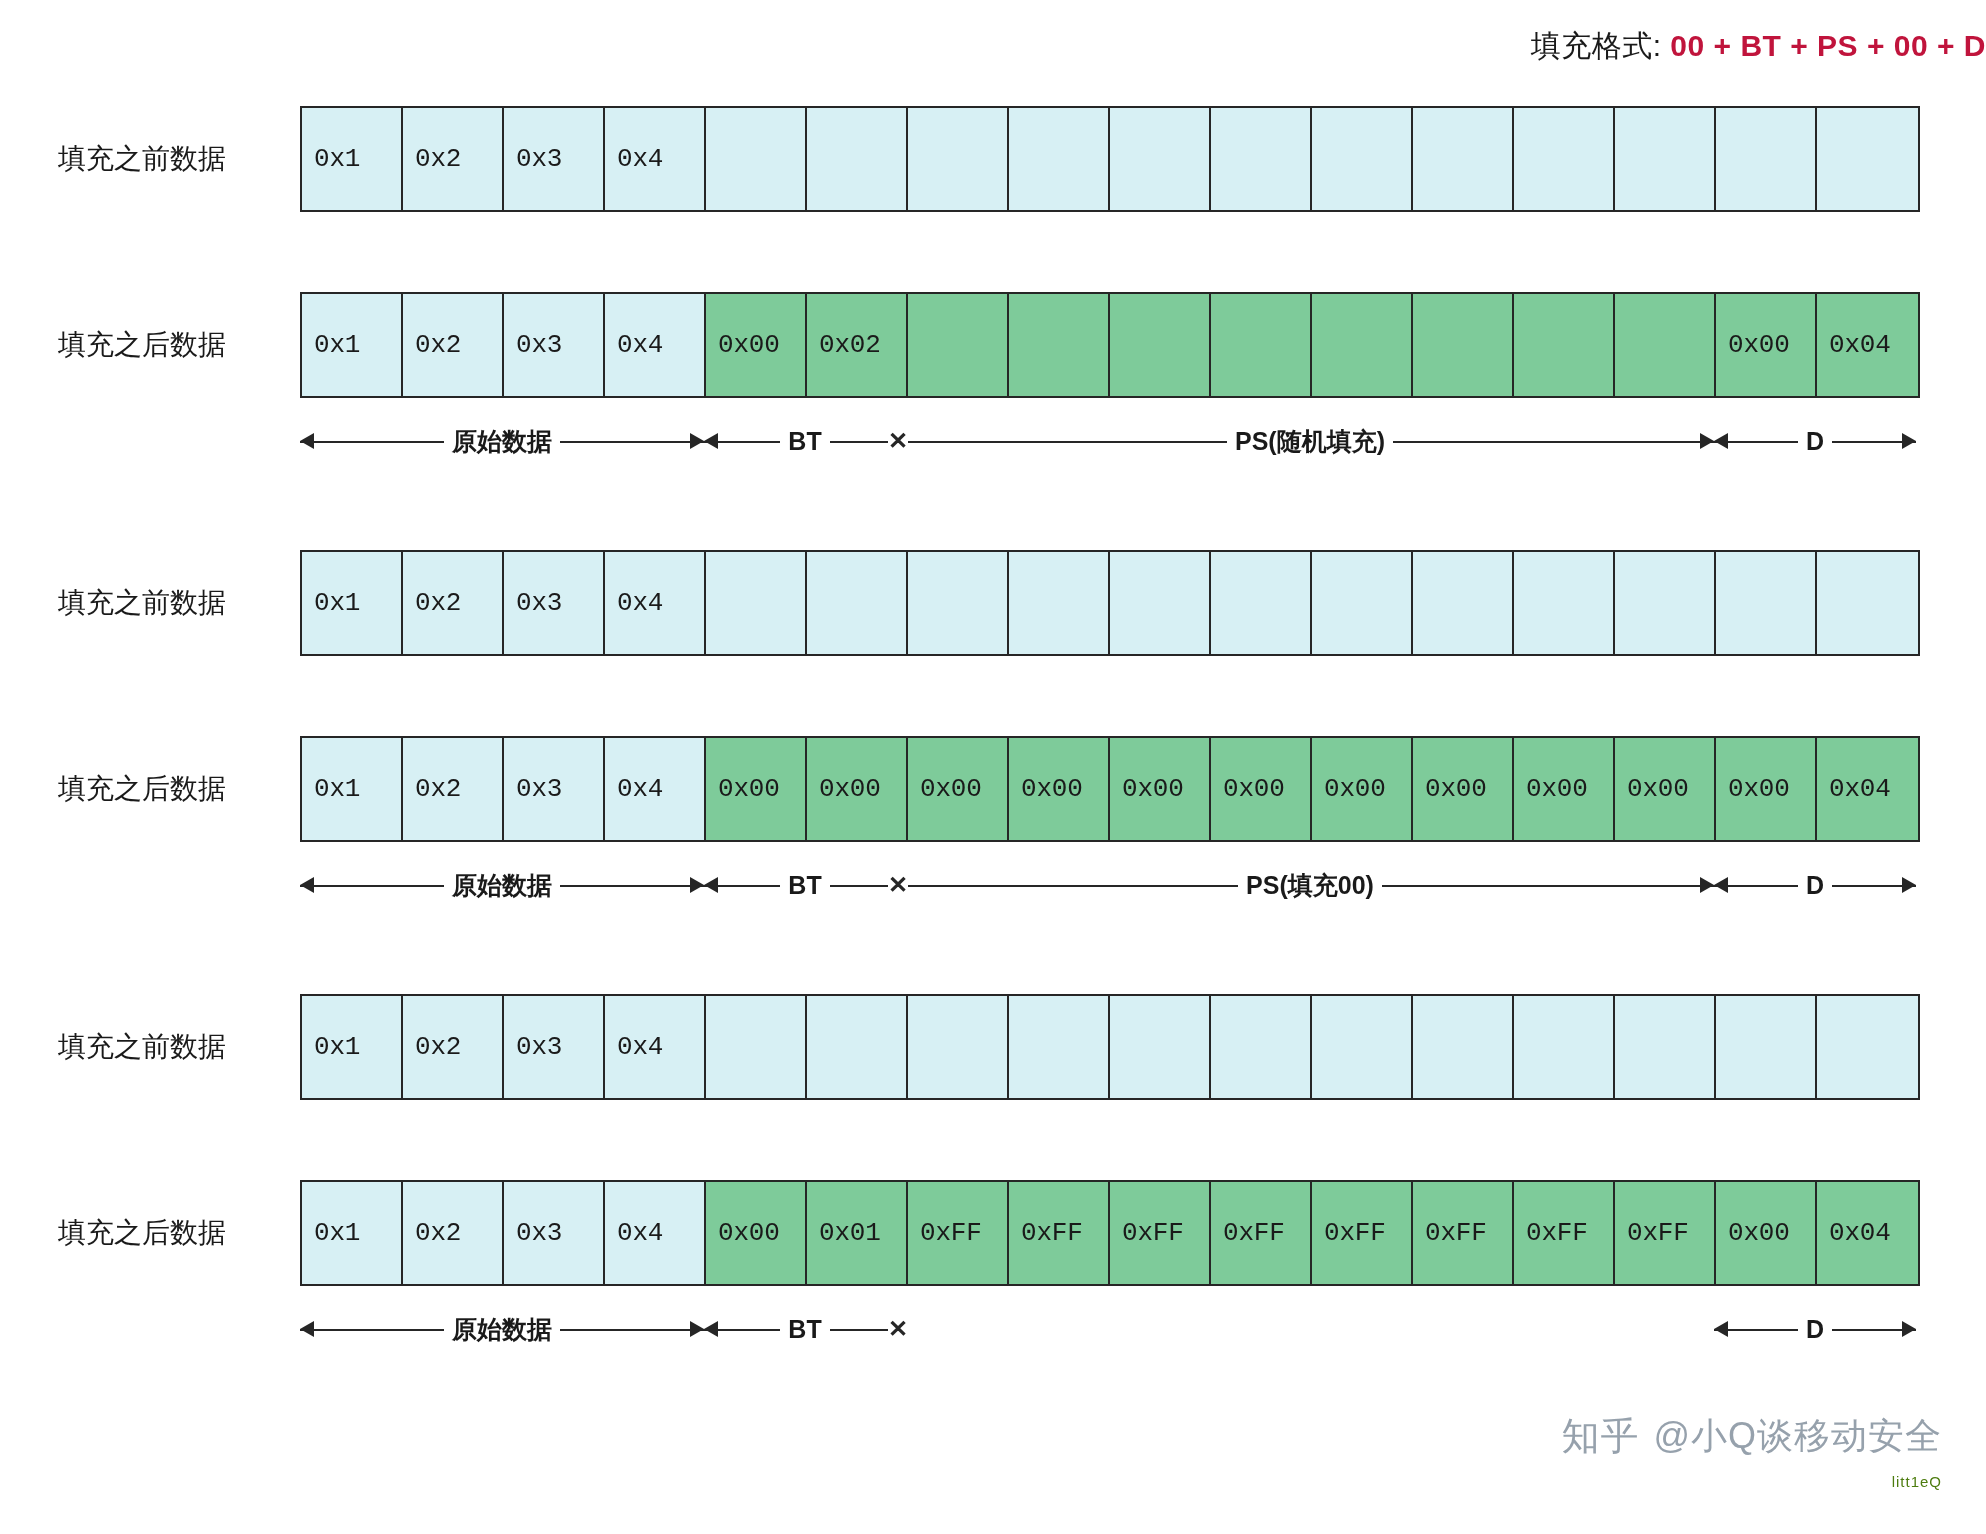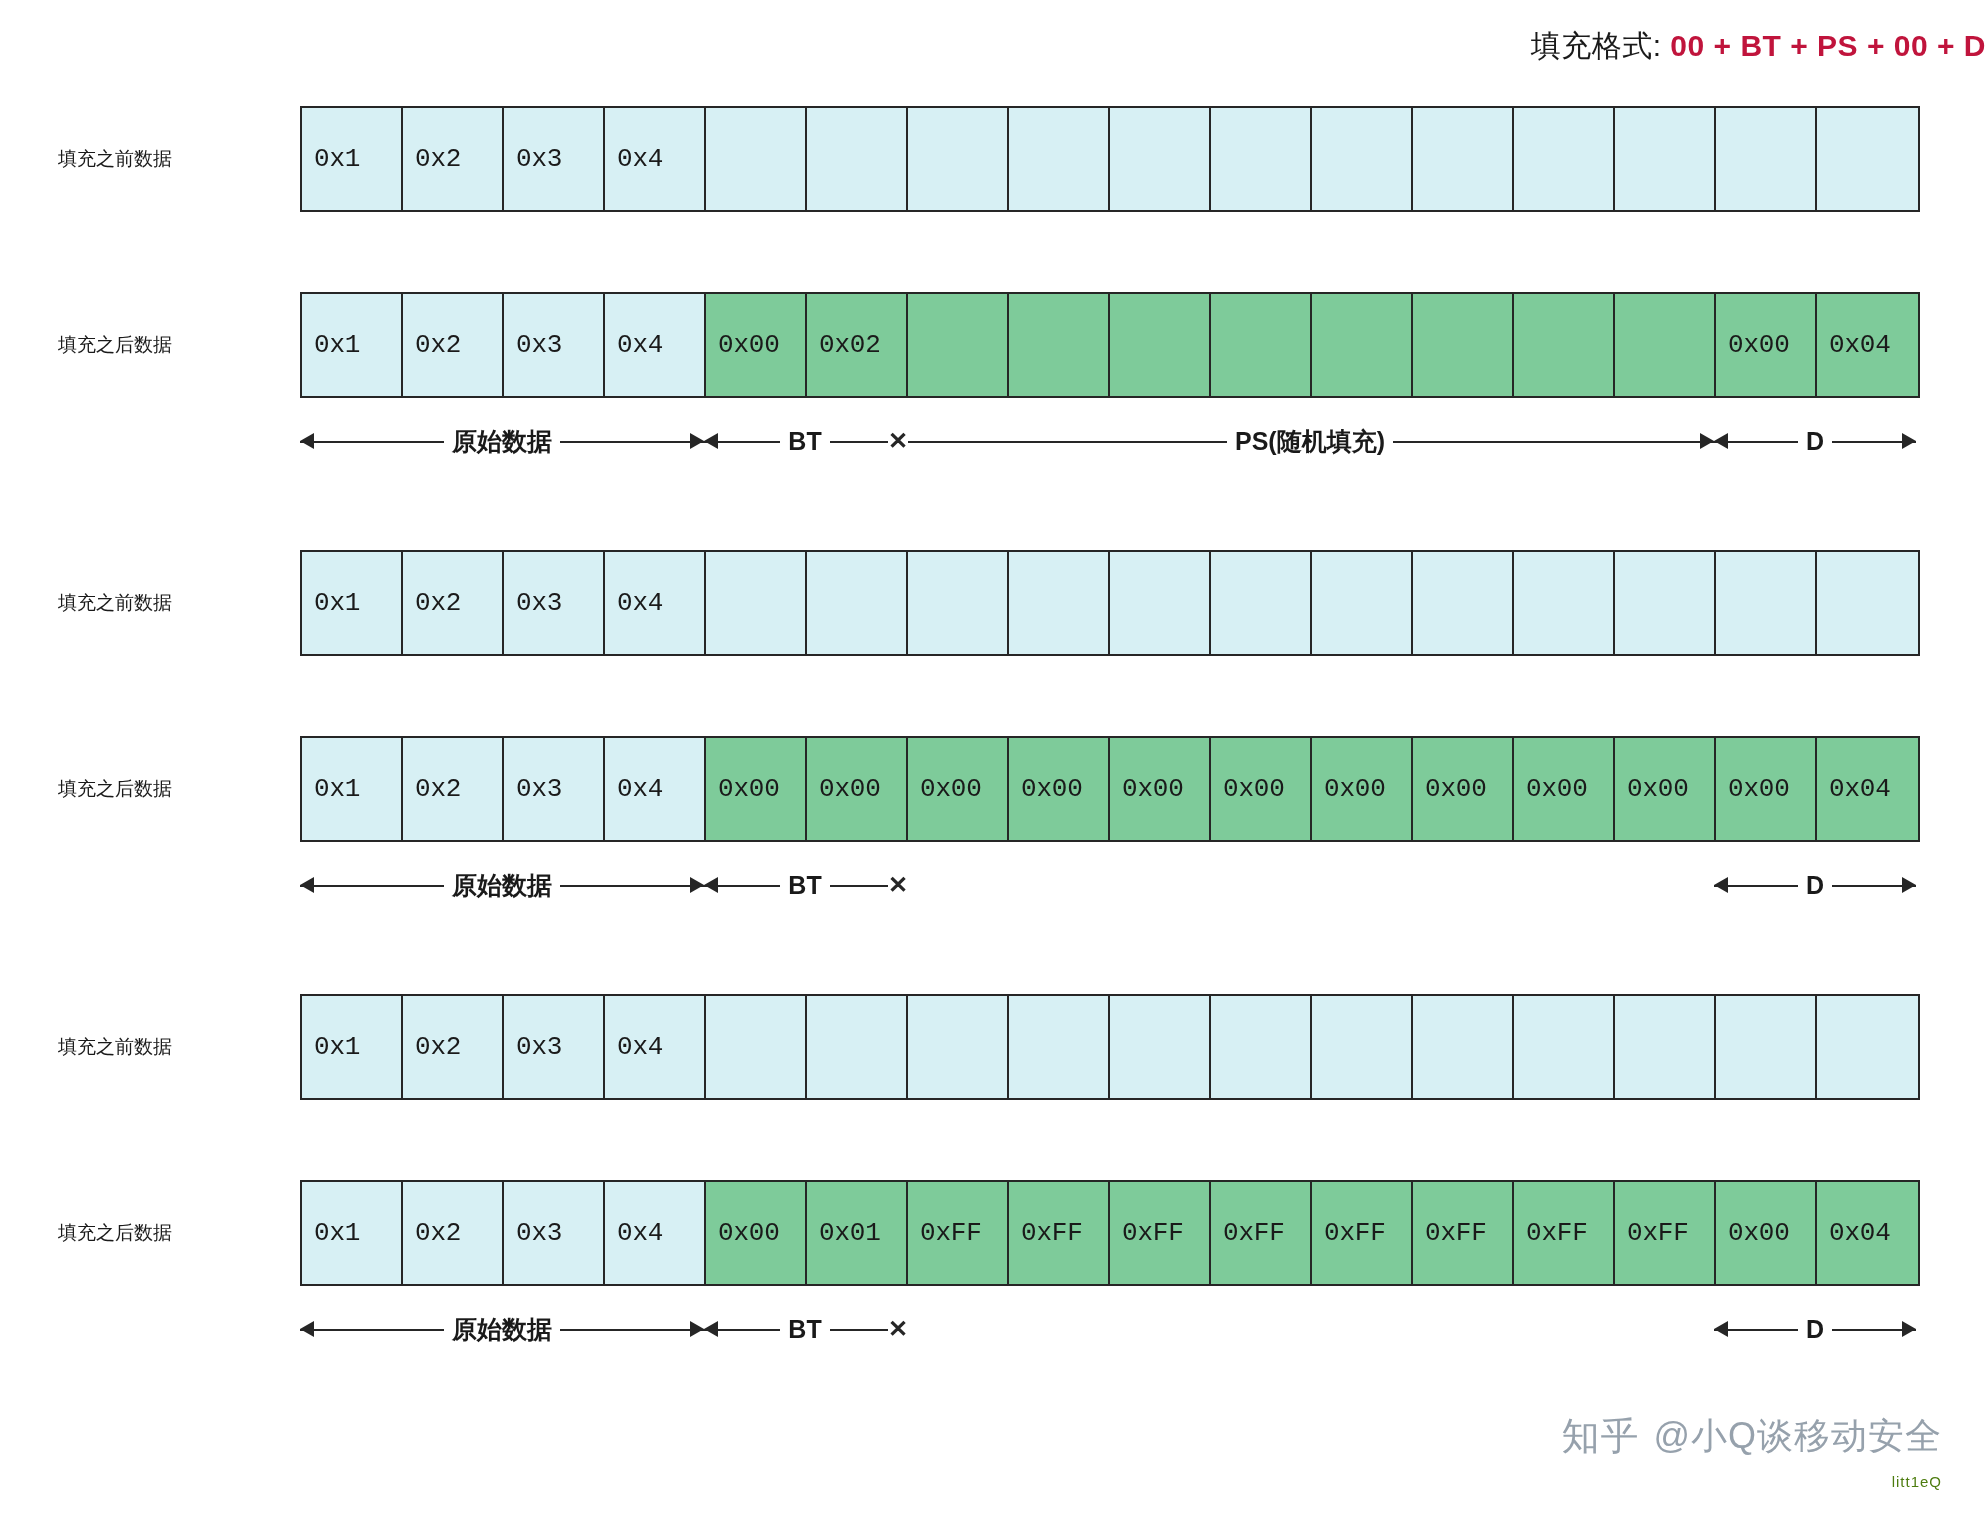--- a/index.html
+++ b/index.html
@@ -34,21 +34,21 @@
   .row {
     display: flex;
     align-items: center;
     height: 120px;
   }
   .row-label {
     width: 300px;
     text-align: left;
     padding-left: 58px;
     box-sizing: border-box;
-    font-size: 19px;
+    font-size: 28px;
     color: #1a1a1a;
   }
   .cells {
     display: flex;
     border: 2.5px solid #262626;
     box-sizing: border-box;
     height: 106px;
     font-family: Liberation Mono, monospace;
   }
   .cell {
@@ -292,20 +292,25 @@
         <div class="arrow-l"></div>
         <div class="arrow-r"></div>
         <span class="txt">原始数据</span>
       </div>
       <div class="span" style="left: 404px; width: 202px;">
         <div class="line"></div>
         <div class="arrow-l"></div>
         <span class="txt">BT</span>
         <div class="xmark">✕</div>
       </div>
+      <div class="span" style="left: 606px; width: 808px;">
+        <div class="line"></div>
+        <div class="arrow-r"></div>
+        <span class="txt">PS(填充00)</span>
+      </div>
       <div class="span" style="left: 1414px; width: 202px;">
         <div class="line"></div>
         <div class="arrow-l"></div>
         <div class="arrow-r"></div>
         <span class="txt">D</span>
       </div>
     </div>
     <div class="gap-lg"></div>
     <div class="row">
       <div class="row-label">填充之前数据</div>

